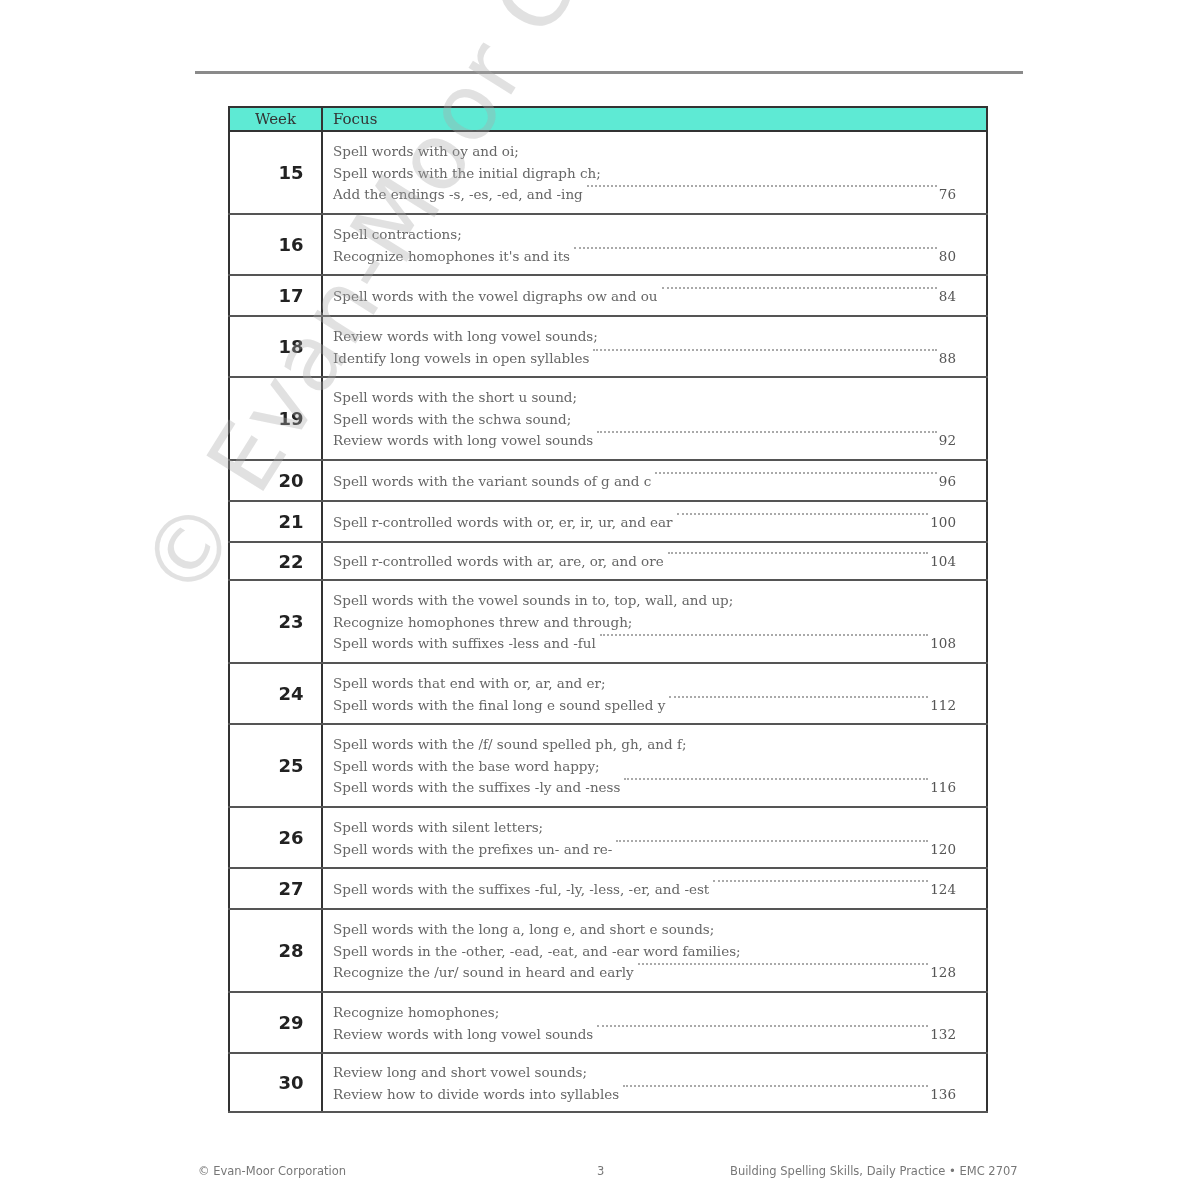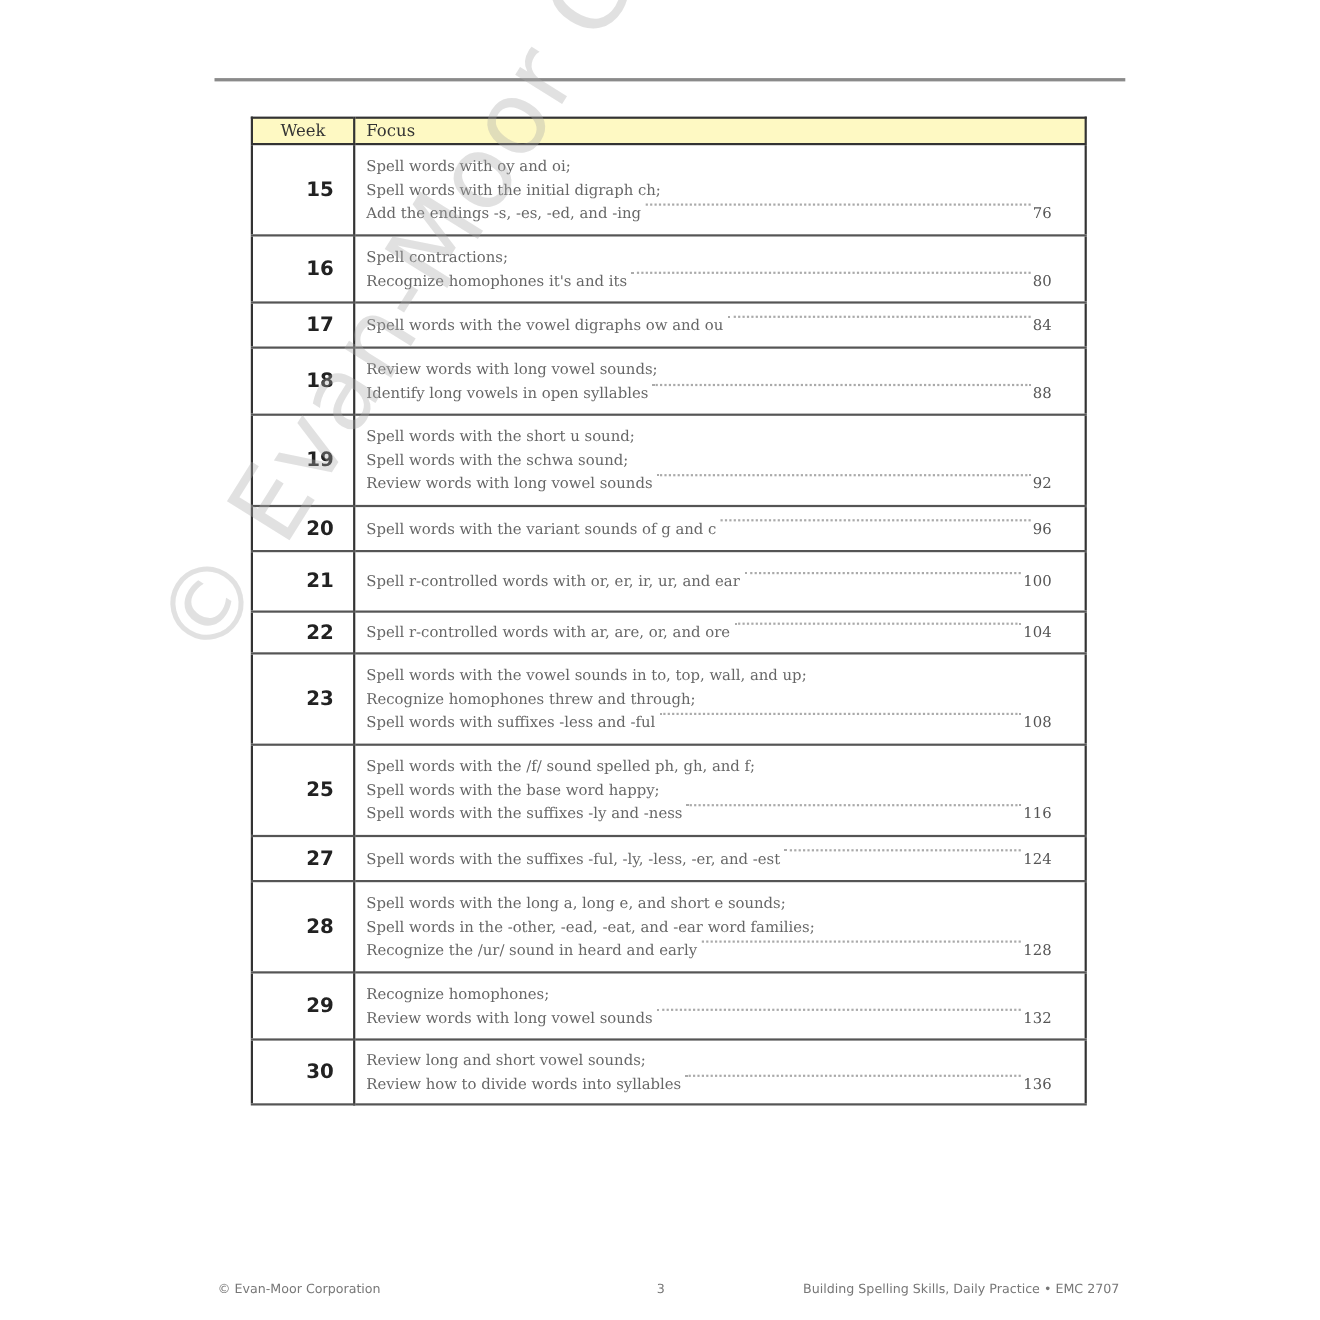--- a/index.html
+++ b/index.html
@@ -1,19 +1,19 @@
 <!DOCTYPE html>
 <html><head>
 <meta charset="utf-8">
 <style>
   html,body{margin:0;padding:0;background:#fff;}
   body{width:1200px;height:1200px;position:relative;overflow:hidden;font-family:"DejaVu Serif",serif;color:#555;}
   .top-rule{position:absolute;left:195px;top:71px;width:828px;height:3px;background:#8a8a8a;}
   .toc{position:absolute;left:228px;top:106px;width:760px;border-collapse:collapse;border:2px solid #333;}
-  .toc th{background:#fef9c3;height:22px;padding:0 0 0 10px;text-align:left;font-weight:normal;font-size:15px;color:#333;border-bottom:2px solid #333;margin-left:35px;}
+  .toc th{background:#5eead4;height:22px;padding:0 0 0 10px;text-align:left;font-weight:normal;font-size:15px;color:#333;border-bottom:2px solid #333;margin-left:35px;}
   .toc th.wk{width:58px;padding:0;text-align:center;border-right:2px solid #333;}
   .toc td{border-bottom:2px solid #555;vertical-align:middle;}
   .toc td.num{width:58px;text-align:center;font-family:"DejaVu Sans",sans-serif;font-weight:bold;font-size:18px;color:#222;border-right:2px solid #333;padding-left:32px;}
   .toc td.focus{padding:8px 30px 6px 10px;font-size:13.5px;line-height:21.5px;color:#666;position:relative;}
   .line{display:flex;align-items:flex-start;white-space:nowrap;}
   .line .txt{flex:0 0 auto;}
   .line .leader{flex:1 1 auto;border-bottom:2px dotted #aaa;margin:0 2px 4px 4px;height:1px;}
   .line .pg{flex:0 0 auto;color:#555;}
   .watermark{position:absolute;left:120px;top:560px;font-family:"DejaVu Sans",sans-serif;font-size:92px;color:rgba(170,170,170,0.35);transform:rotate(-58deg);transform-origin:0 0;white-space:nowrap;pointer-events:none;letter-spacing:2px;}
   .footer{position:absolute;top:1164px;font-family:"DejaVu Sans",sans-serif;font-size:11.5px;color:#777;}
@@ -102,21 +102,21 @@
       <tr style="height: 41px;">
         <td class="num">20</td>
         <td class="focus">
           <div class="line">
             <span class="txt">Spell words with the variant sounds of g and c</span>
             <span class="leader"></span>
             <span class="pg">96</span>
           </div>
         </td>
       </tr>
-      <tr style="height: 55px;">
+      <tr style="height: 41px;">
         <td class="num">21</td>
         <td class="focus">
           <div class="line">
             <span class="txt">Spell r-controlled words with or, er, ir, ur, and ear</span>
             <span class="leader"></span>
             <span class="pg">100</span>
           </div>
         </td>
       </tr>
       <tr style="height: 38px;">
@@ -138,33 +138,59 @@
           <div class="line">
             <span class="txt">Recognize homophones threw and through;</span>
           </div>
           <div class="line">
             <span class="txt">Spell words with suffixes -less and -ful</span>
             <span class="leader"></span>
             <span class="pg">108</span>
           </div>
         </td>
       </tr>
+      <tr style="height: 61px;">
+        <td class="num">24</td>
+        <td class="focus">
+          <div class="line">
+            <span class="txt">Spell words that end with or, ar, and er;</span>
+          </div>
+          <div class="line">
+            <span class="txt">Spell words with the final long e sound spelled y</span>
+            <span class="leader"></span>
+            <span class="pg">112</span>
+          </div>
+        </td>
+      </tr>
       <tr style="height: 83px;">
         <td class="num">25</td>
         <td class="focus">
           <div class="line">
             <span class="txt">Spell words with the /f/ sound spelled ph, gh, and f;</span>
           </div>
           <div class="line">
             <span class="txt">Spell words with the base word happy;</span>
           </div>
           <div class="line">
             <span class="txt">Spell words with the suffixes -ly and -ness</span>
             <span class="leader"></span>
             <span class="pg">116</span>
+          </div>
+        </td>
+      </tr>
+      <tr style="height: 61px;">
+        <td class="num">26</td>
+        <td class="focus">
+          <div class="line">
+            <span class="txt">Spell words with silent letters;</span>
+          </div>
+          <div class="line">
+            <span class="txt">Spell words with the prefixes un- and re-</span>
+            <span class="leader"></span>
+            <span class="pg">120</span>
           </div>
         </td>
       </tr>
       <tr style="height: 41px; margin-top: 14px;">
         <td class="num">27</td>
         <td class="focus">
           <div class="line">
             <span class="txt">Spell words with the suffixes -ful, -ly, -less, -er, and -est</span>
             <span class="leader"></span>
             <span class="pg">124</span>

